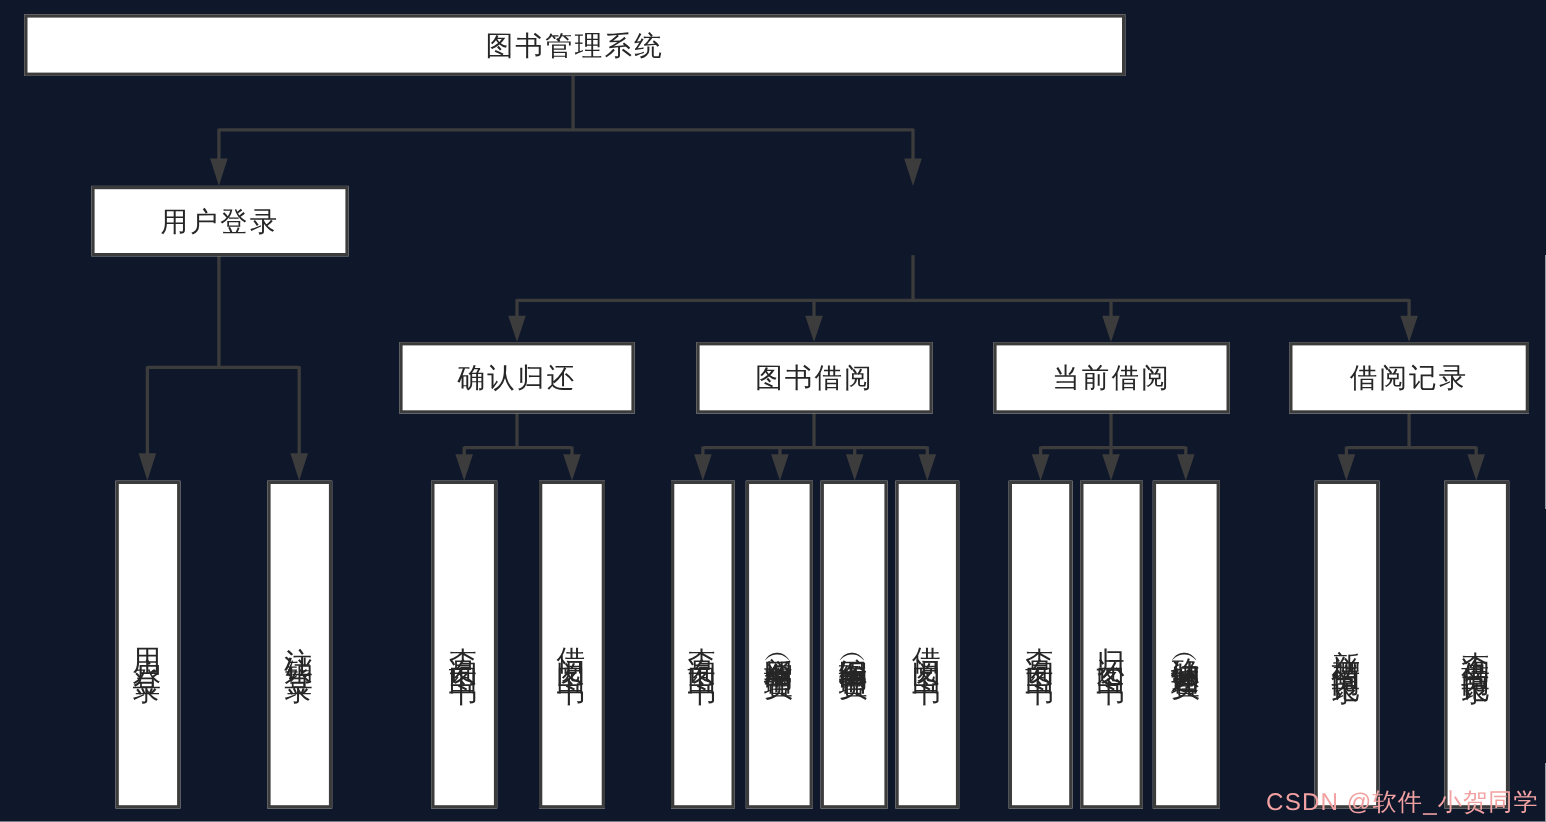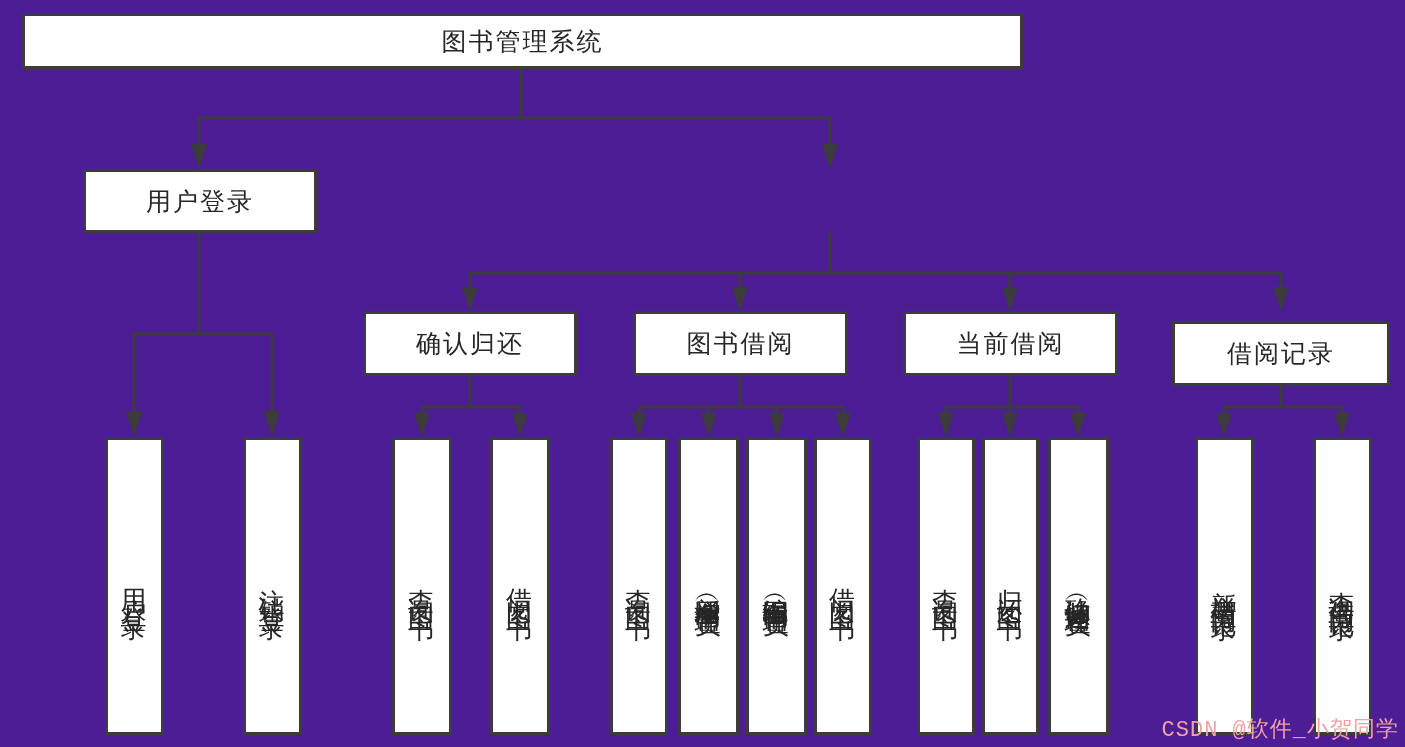--- a/index.html
+++ b/index.html
@@ -1,19 +1,19 @@
 <!DOCTYPE html>
 <html><head>
 <meta charset="utf-8">
 <style>
   html,body{margin:0;padding:0;background:#ffffff;}
   #canvas{
     position:relative;
     width:1405px;height:747px;
-    background:#4c1d95;
+    background:#0f172a;
     overflow:hidden;
     font-family:"Liberation Sans", sans-serif;
   }
   #wires{position:absolute;left:0;top:0;width:1405px;height:747px;}
   .node{
     position:absolute;
     box-sizing:border-box;
     border:3px solid #3c3c3c;
     background:#ffffff;
     display:flex;
@@ -37,21 +37,20 @@
   .v9 span{letter-spacing:2px;}
   #watermark{
     position:absolute;
     right:6px;
     bottom:3px;
     font-size:22px;
     color:#f2a2a2;
     letter-spacing:1px;
     z-index:5;
     white-space:nowrap;
-    font-family:Liberation Mono, monospace;
   }
 </style>
 </head>
 <body>
 
 <div id="canvas">
 
   <svg id="wires" viewBox="0 0 1405 747" xmlns="http://www.w3.org/2000/svg">
     <g stroke="#3c3c3c" stroke-width="3" fill="#3c3c3c">
 
@@ -126,21 +125,21 @@
 
   <div class="node node-h" style="left:363px;top:311px;width:214px;height:65px">
     <span>确认归还</span>
   </div>
   <div class="node node-h" style="left:633px;top:311px;width:215px;height:65px">
     <span>图书借阅</span>
   </div>
   <div class="node node-h" style="left:903px;top:311px;width:215px;height:65px">
     <span>当前借阅</span>
   </div>
-  <div class="node node-h" style="left:1172px;top:321px;width:218px;height:65px">
+  <div class="node node-h" style="left:1172px;top:311px;width:218px;height:65px">
     <span>借阅记录</span>
   </div>
 
   <div class="node node-v v4" style="left:105px;top:437px;width:59px;height:298px">
     <span>用户登录</span>
   </div>
   <div class="node node-v v4" style="left:243px;top:437px;width:59px;height:298px">
     <span>注销登录</span>
   </div>
 

